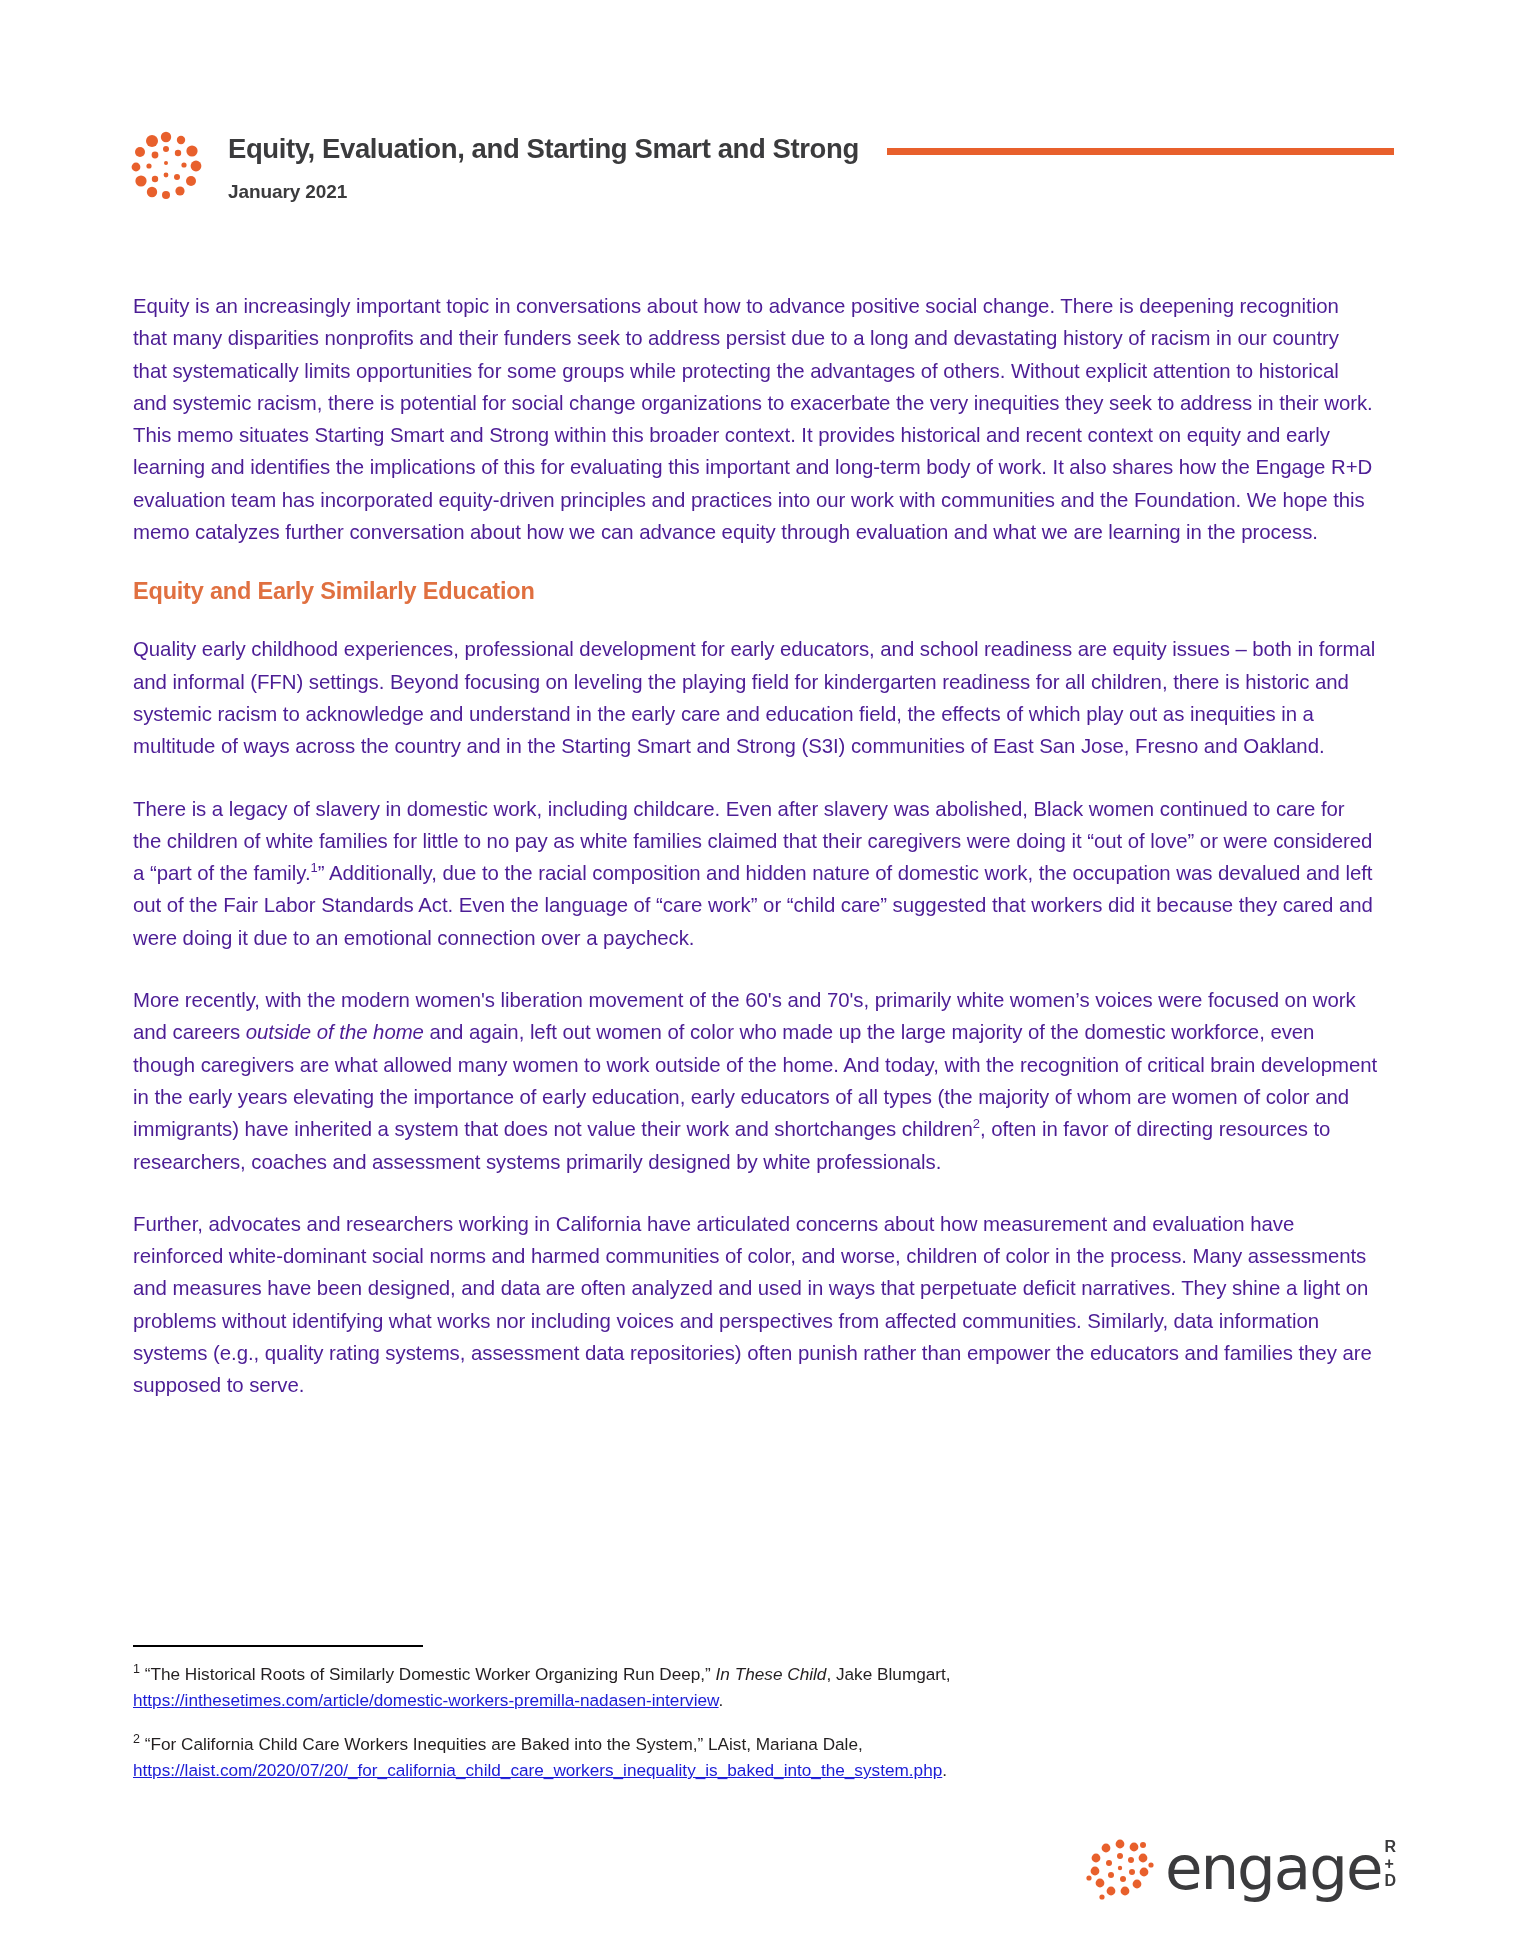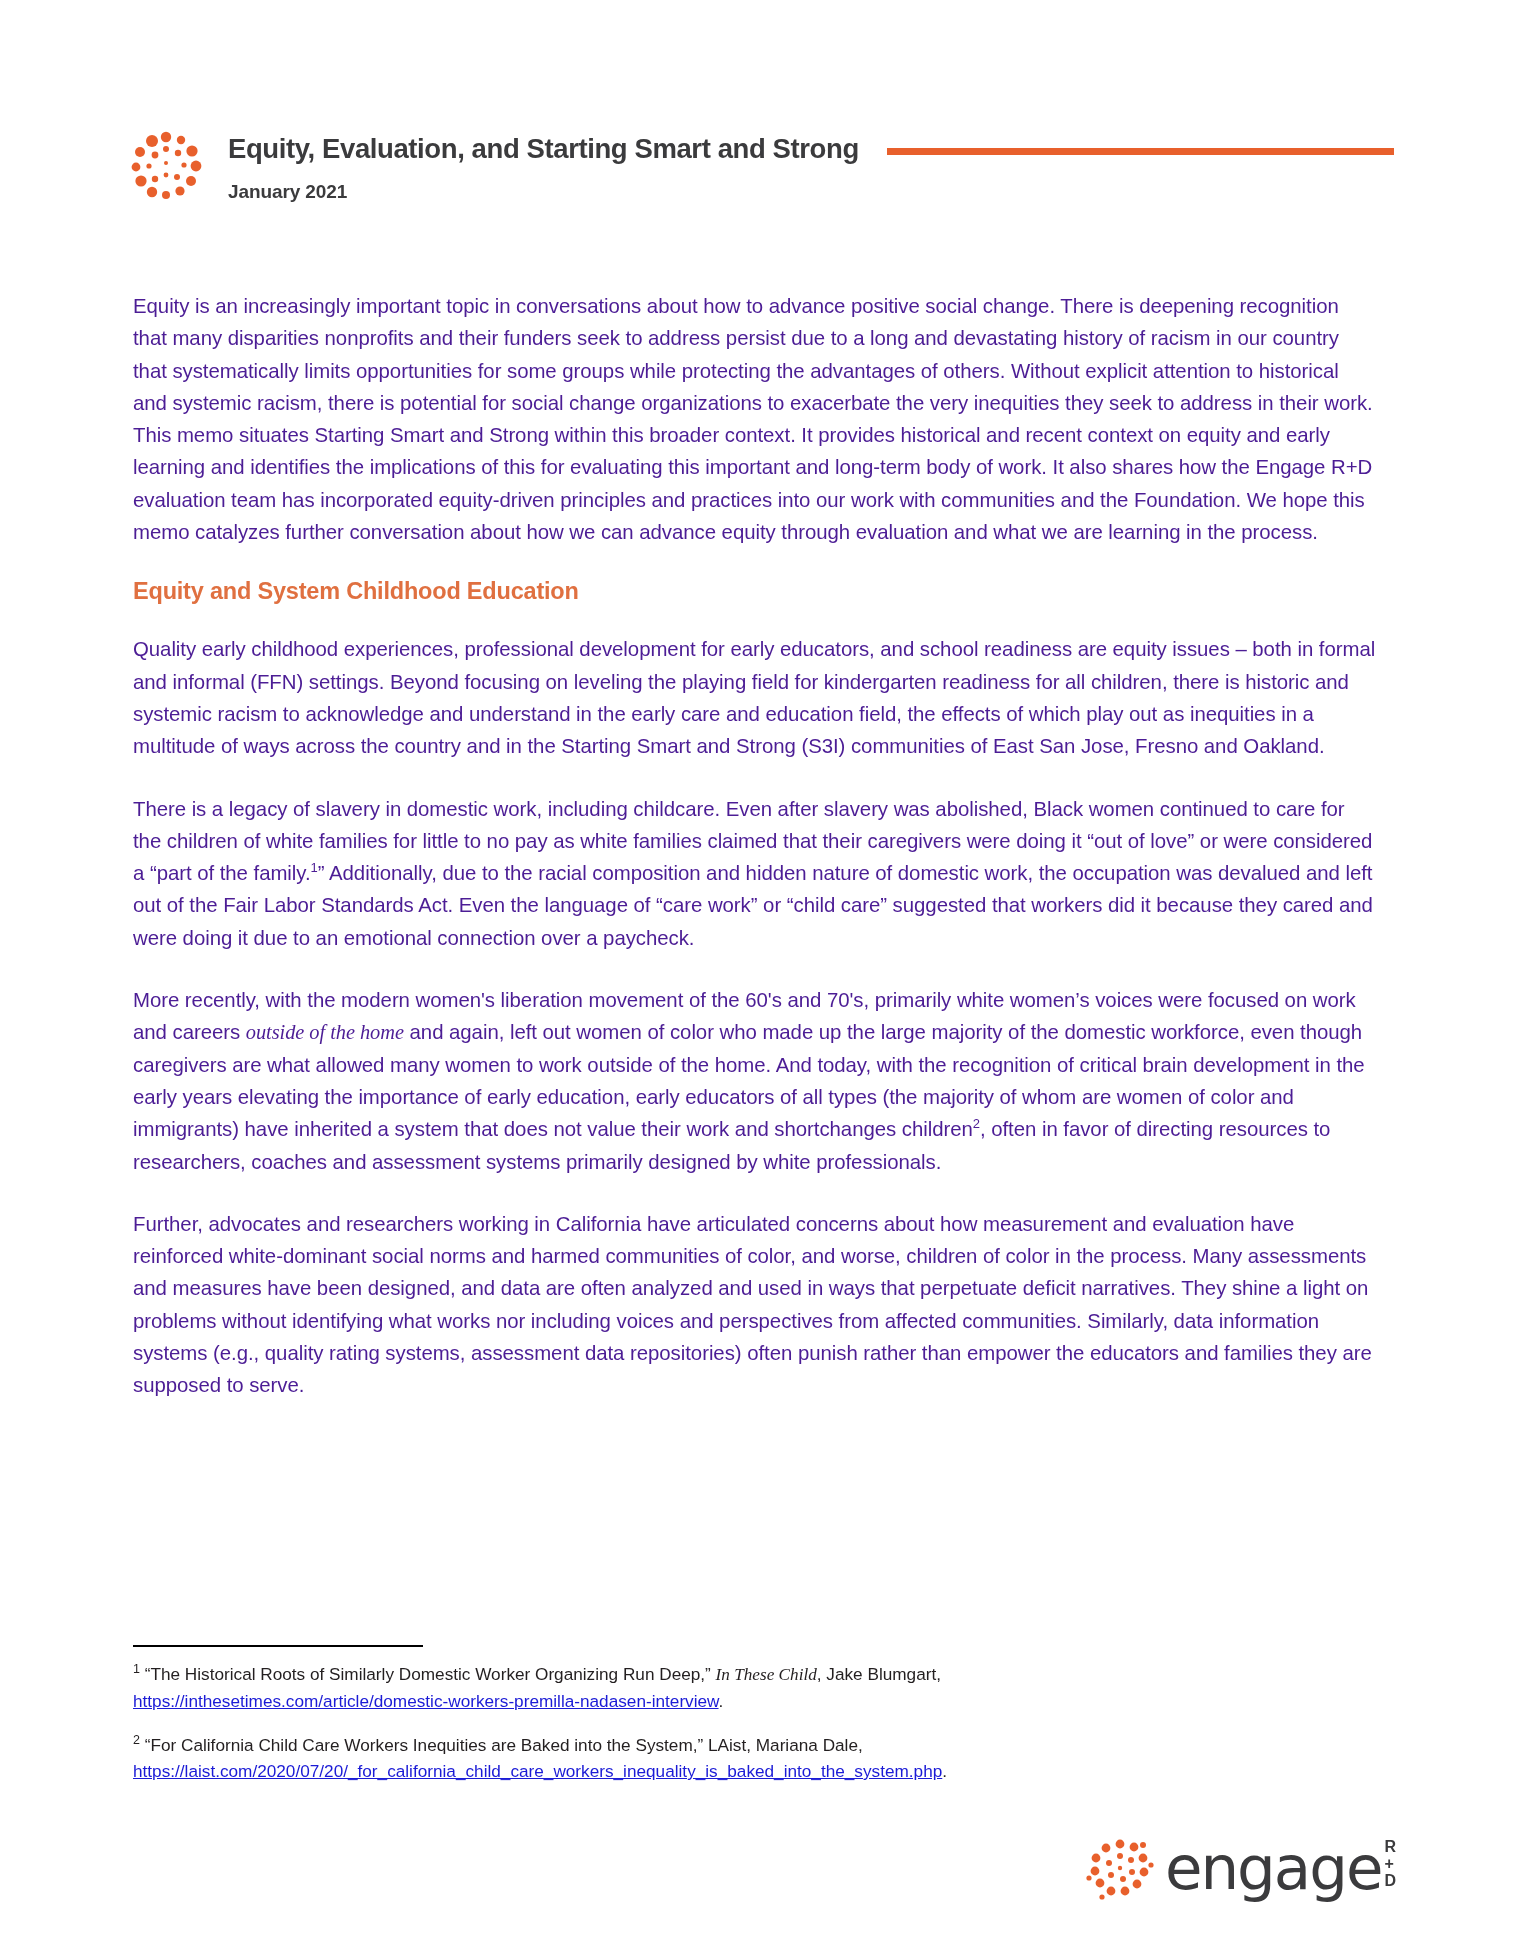--- a/index.html
+++ b/index.html
@@ -85,21 +85,21 @@
     letter-spacing: -0.05px;
   }
   p.body-par:last-child { margin-bottom: 0; }
   h2.section-head {
     font-size: 23.5px;
     font-weight: bold;
     color: #e07040;
     margin: 14px 0 28px 0;
     letter-spacing: -0.2px;
   }
-  .ital { font-style: italic; font-family: Liberation Serif, serif; }
+  .ital { font-style: italic; }
   sup.fn {
     font-size: 13px;
     vertical-align: super;
     line-height: 0;
   }
 
   
   .footnotes {
     position: absolute;
     left: 133px;
@@ -199,21 +199,21 @@
       <div class="doc-date">January 2021</div>
     </div>
 
     <div class="header-rule"></div>
   </div>
 
   <div class="content">
 
     <p class="body-par">Equity is an increasingly important topic in conversations about how to advance positive social change. There is deepening recognition that many disparities nonprofits and their funders seek to address persist due to a long and devastating history of racism in our country that systematically limits opportunities for some groups while protecting the advantages of others. Without explicit attention to historical and systemic racism, there is potential for social change organizations to exacerbate the very inequities they seek to address in their work. This memo situates Starting Smart and Strong within this broader context. It provides historical and recent context on equity and early learning and identifies the implications of this for evaluating this important and long-term body of work. It also shares how the Engage R+D evaluation team has incorporated equity-driven principles and practices into our work with communities and the Foundation. We hope this memo catalyzes further conversation about how we can advance equity through evaluation and what we are learning in the process.</p>
 
-    <h2 class="section-head">Equity and System Childhood Education</h2>
+    <h2 class="section-head">Equity and Early Similarly Education</h2>
 
     <p class="body-par">Quality early childhood experiences, professional development for early educators, and school readiness are equity issues – both in formal and informal (FFN) settings. Beyond focusing on leveling the playing field for kindergarten readiness for all children, there is historic and systemic racism to acknowledge and understand in the early care and education field, the effects of which play out as inequities in a multitude of ways across the country and in the Starting Smart and Strong (S3I) communities of East San Jose, Fresno and Oakland.</p>
 
     <p class="body-par"><span>There is a legacy of slavery in domestic work, including childcare. Even after slavery was abolished, Black women continued to care for the children of white families for little to no pay as white families claimed that their caregivers were doing it “out of love” or were considered a “part of the family.</span><sup class="fn">1</sup><span>” Additionally, due to the racial composition and hidden nature of domestic work, the occupation was devalued and left out of the Fair Labor Standards Act. Even the language of “care work” or “child care” suggested that workers did it because they cared and were doing it due to an emotional connection over a paycheck.</span></p>
 
     <p class="body-par"><span>More recently, with the modern women's liberation movement of the 60's and 70's, primarily white women’s voices were focused on work and careers </span><span class="ital">outside of the home</span><span> and again, left out women of color who made up the large majority of the domestic workforce, even though caregivers are what allowed many women to work outside of the home. And today, with the recognition of critical brain development in the early years elevating the importance of early education, early educators of all types (the majority of whom are women of color and immigrants) have inherited a system that does not value their work and shortchanges children</span><sup class="fn">2</sup><span>, often in favor of directing resources to researchers, coaches and assessment systems primarily designed by white professionals.</span></p>
 
     <p class="body-par">Further, advocates and researchers working in California have articulated concerns about how measurement and evaluation have reinforced white-dominant social norms and harmed communities of color, and worse, children of color in the process. Many assessments and measures have been designed, and data are often analyzed and used in ways that perpetuate deficit narratives. They shine a light on problems without identifying what works nor including voices and perspectives from affected communities. Similarly, data information systems (e.g., quality rating systems, assessment data repositories) often punish rather than empower the educators and families they are supposed to serve.</p>
   </div>
 

